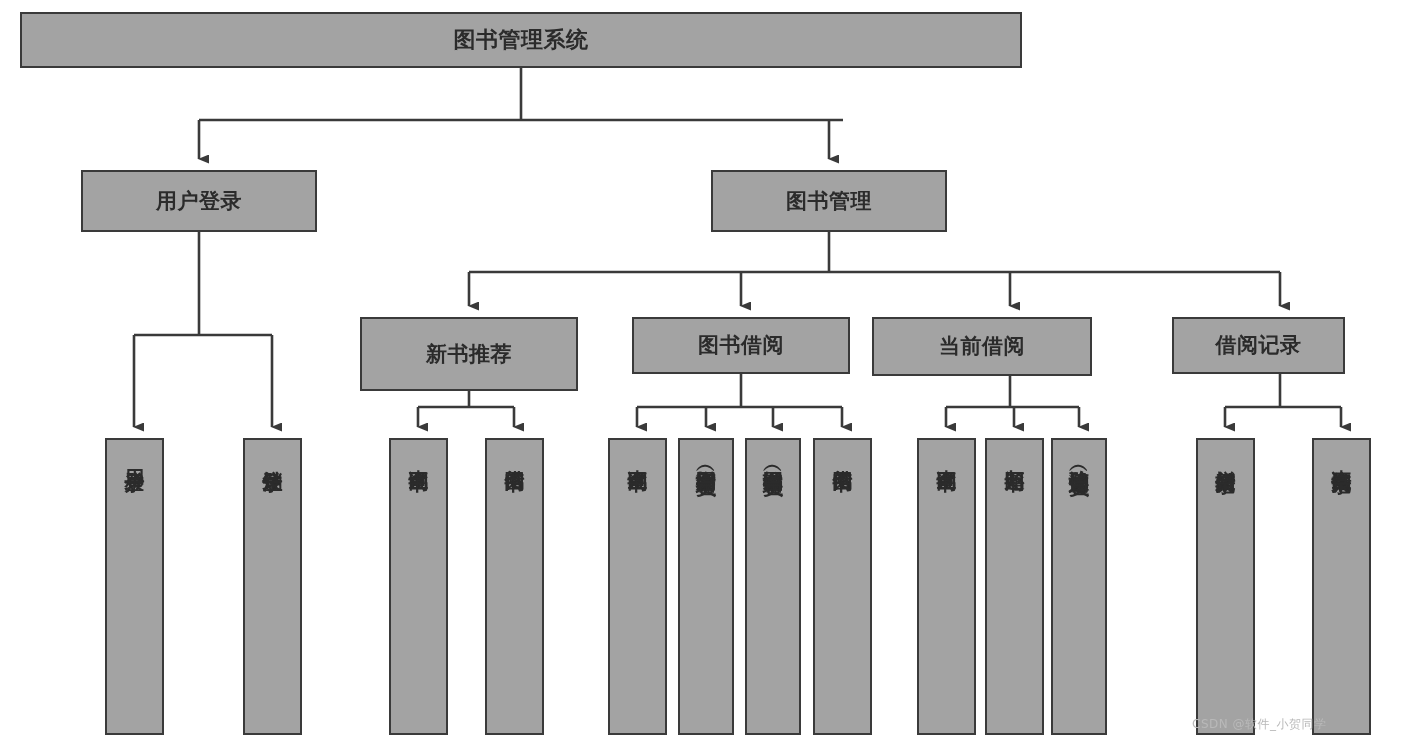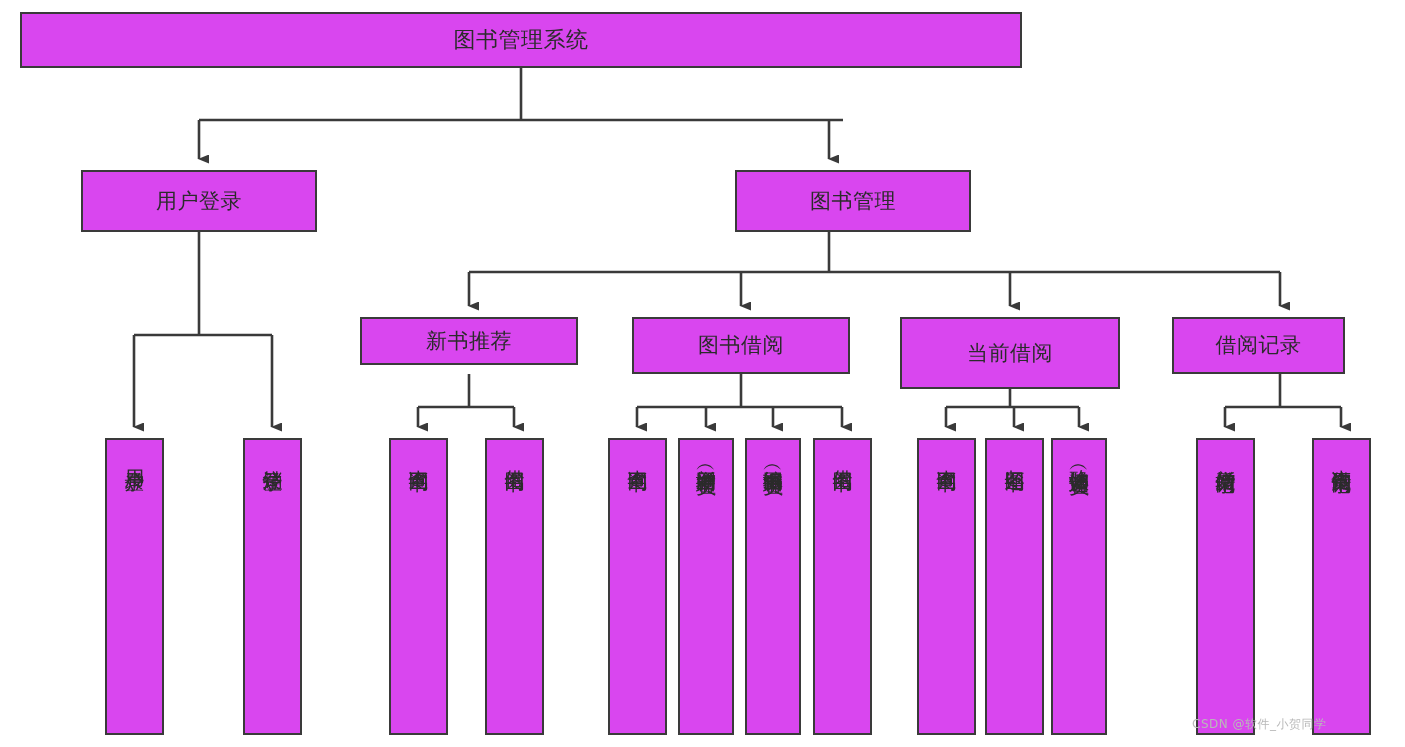--- a/index.html
+++ b/index.html
@@ -11,26 +11,27 @@
     overflow:hidden;
     position:relative;
   }
   #diagram-root{position:absolute;left:0;top:0;width:1405px;height:747px;}
 
   svg.connectors{position:absolute;left:0;top:0;width:1405px;height:747px;pointer-events:none;}
 
   .node{
     position:absolute;
     box-sizing:border-box;
-    background:#d946ef;
+    background:#a3a3a3;
     border:2.5px solid #3a3a3a;
     display:flex;
     align-items:center;
     justify-content:center;
     color:#2b2b2b;
+    font-weight:bold;
   }
   .node .label{
     display:block;
     text-align:center;
     line-height:1.18;
     letter-spacing:0.5px;
     white-space:nowrap;
   }
 
   
@@ -117,31 +118,31 @@
     </g>
   </svg>
 
   <div class="node horiz root" style="left:20px;top:12px;width:1002px;height:56px;">
     <span class="label">图书管理系统</span>
   </div>
 
   <div class="node horiz" style="left:81px;top:170px;width:236px;height:62px;">
     <span class="label">用户登录</span>
   </div>
-  <div class="node horiz" style="left:735px;top:170px;width:236px;height:62px;">
+  <div class="node horiz" style="left:711px;top:170px;width:236px;height:62px;">
     <span class="label">图书管理</span>
   </div>
 
-  <div class="node horiz" style="left:360px;top:317px;width:218px;height:48px;">
+  <div class="node horiz" style="left:360px;top:317px;width:218px;height:74px;">
     <span class="label">新书推荐</span>
   </div>
   <div class="node horiz" style="left:632px;top:317px;width:218px;height:57px;align-items:center;">
     <span class="label">图书借阅</span>
   </div>
-  <div class="node horiz" style="left:900px;top:317px;width:220px;height:72px;">
+  <div class="node horiz" style="left:872px;top:317px;width:220px;height:59px;">
     <span class="label">当前借阅</span>
   </div>
   <div class="node horiz" style="left:1172px;top:317px;width:173px;height:57px;">
     <span class="label">借阅记录</span>
   </div>
 
   <div class="node leaf" style="left:105px;top:438px;width:59px;height:297px;">
     <span class="label">用户登录</span>
   </div>
   <div class="node leaf" style="left:243px;top:438px;width:59px;height:297px;">

